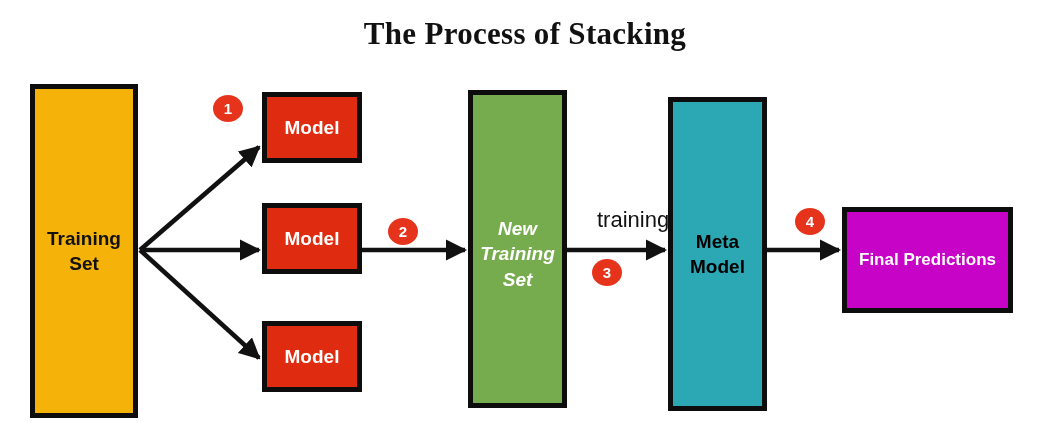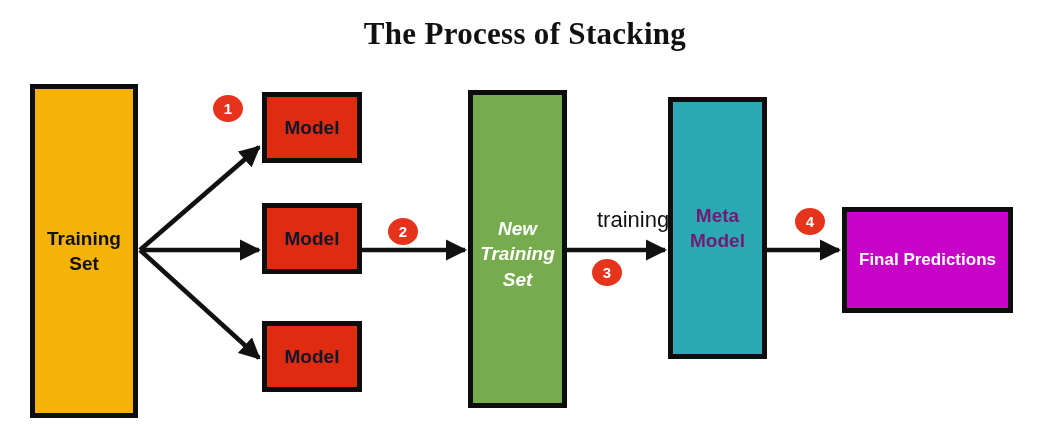--- a/index.html
+++ b/index.html
@@ -41,40 +41,40 @@
     left: 30px; top: 84px; width: 108px; height: 334px;
     background: var(--c-training-set);
     color: #111111;
     font-size: 19px;
     padding: 0 6px;
   }
 
   .node-model {
     left: 262px; width: 100px; height: 71px;
     background: var(--c-model);
-    color: #0f172a;
+    color: #ffffff;
     font-size: 19px;
   }
   .node-model-1 { top: 92px; }
   .node-model-2 { top: 203px; }
   .node-model-3 { top: 321px; }
 
   .node-new-training-set {
     left: 468px; top: 90px; width: 99px; height: 318px;
     background: var(--c-new-training-set);
     color: #ffffff;
     font-size: 19px;
     padding: 10px 4px 0 4px;
     font-style: italic;
   }
 
   .node-meta-model {
-    left: 668px; top: 97px; width: 99px; height: 262px;
+    left: 668px; top: 97px; width: 99px; height: 314px;
     background: var(--c-meta-model);
-    color: #701a75;
+    color: #000000;
     font-size: 19px;
     padding: 0 4px;
   }
 
   .node-final-predictions {
     left: 842px; top: 207px; width: 171px; height: 106px;
     background: var(--c-final-predictions);
     color: #ffffff;
     font-size: 17px;
   }

